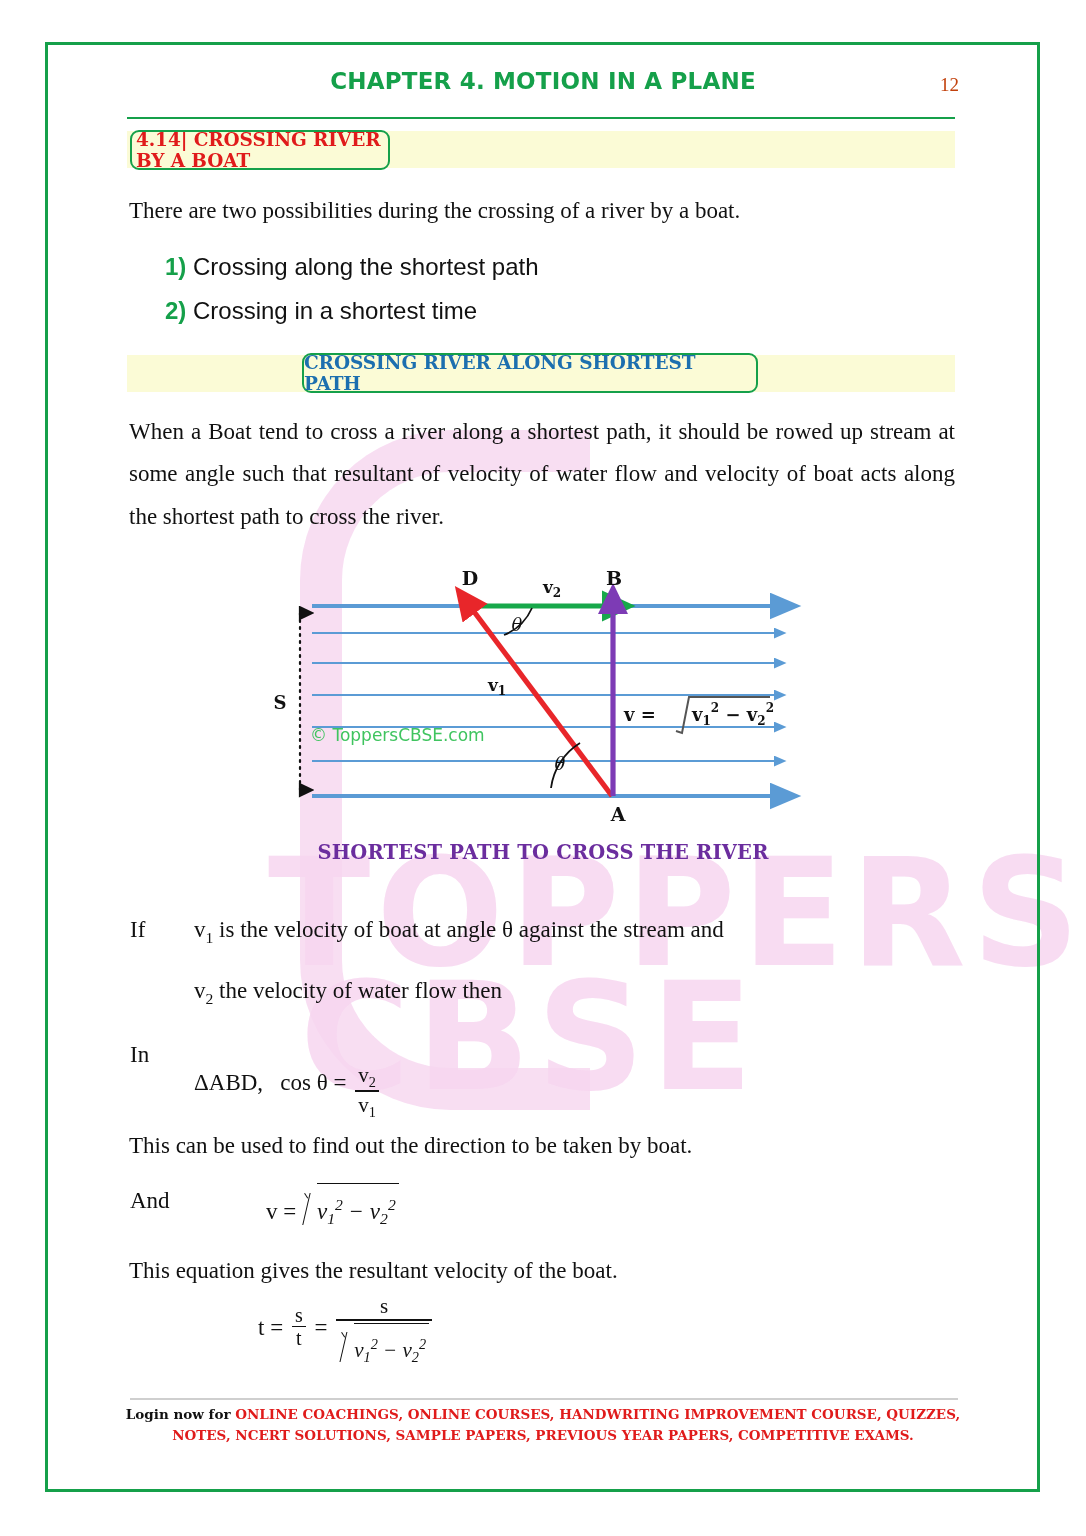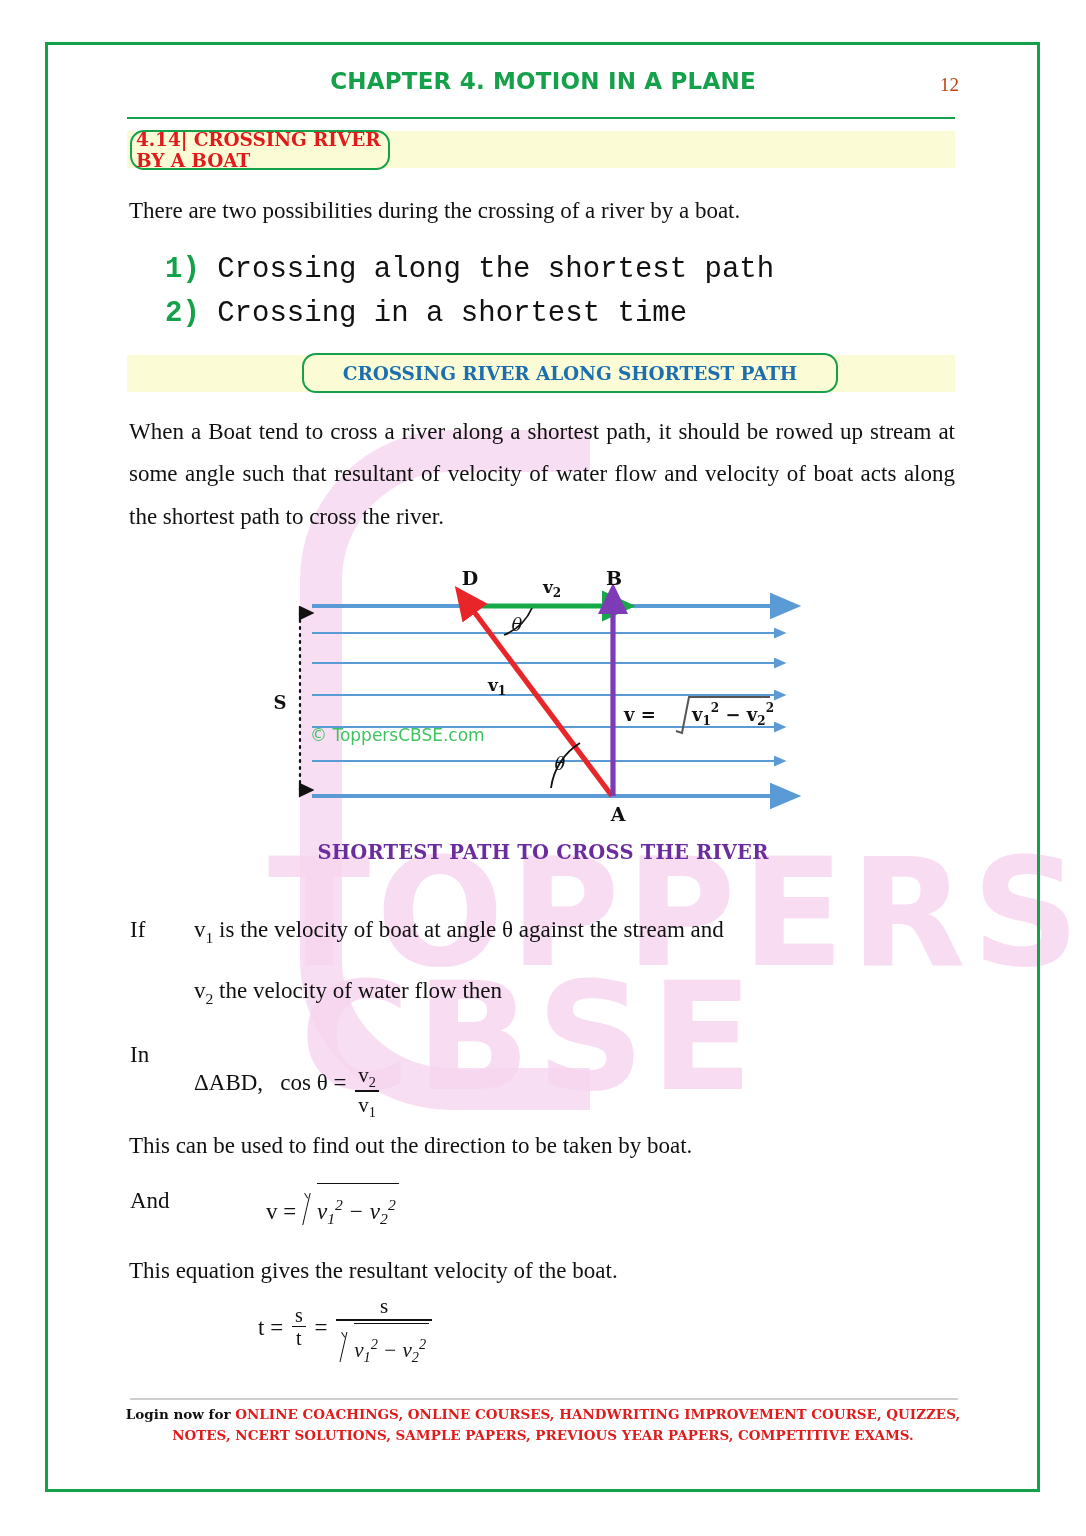--- a/index.html
+++ b/index.html
@@ -108,41 +108,41 @@
 
   
   .banner {
     position: absolute;
     background: #FBFBD6;
     z-index: 3;
   }
   .banner-box {
     position: absolute;
     border: 2.5px solid #15A04A;
-    border-radius: 14px;
+    border-radius: 9px;
     box-sizing: border-box;
     background: #FBFBD6;
     font-family: "DejaVu Serif", serif;
     font-weight: bold;
     display: flex;
     align-items: center;
     justify-content: center;
     z-index: 4;
   }
   #banner1 { left: 127px; top: 131px; width: 828px; height: 37px; }
   #banner1-box {
     left: 130px; top: 130px; width: 260px; height: 40px;
     color: #E01B1B;
     font-size: 18.5px;
     letter-spacing: -.1px;
     padding-left: 4px;
   }
   #banner2 { left: 127px; top: 355px; width: 828px; height: 37px; }
   #banner2-box {
-    left: 302px; top: 353px; width: 536px; height: 40px;
+    left: 302px; top: 353px; width: 456px; height: 40px;
     color: #1C6FAF;
     font-size: 18.5px;
     letter-spacing: -.1px;
   }
 
   
   .para {
     position: absolute;
     font-family: "Liberation Serif", serif;
     font-size: 23px;
@@ -152,22 +152,22 @@
   }
   #p-intro { left: 129px; top: 190px; width: 830px; }
   #p-body {
     left: 129px; top: 411px; width: 826px;
     text-align: justify;
     line-height: 1.84;
     font-family: Liberation Serif, serif;
   }
   .list-item {
     position: absolute;
-    font-family: Liberation Mono, monospace;
-    font-size: 29px;
+    font-family: Liberation Sans, sans-serif;
+    font-size: 24px;
     color: #111111;
     z-index: 3;
     white-space: nowrap;
   }
   .list-num {
     color: #15A04A;
     font-weight: bold;
   }
   #li-1 { left: 165px; top: 253px; }
   #li-2 { left: 165px; top: 297px; }

